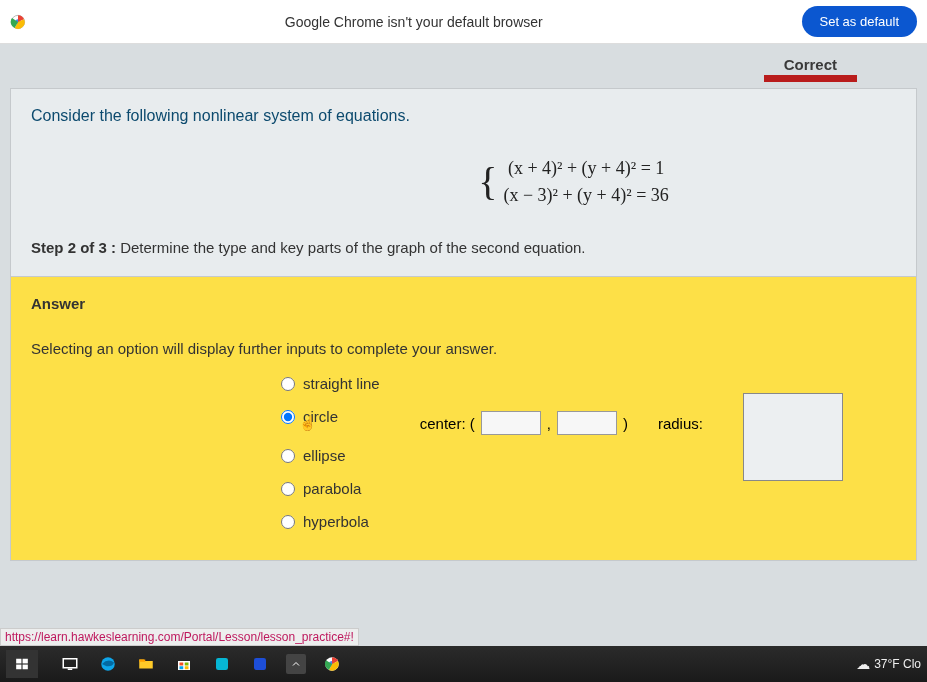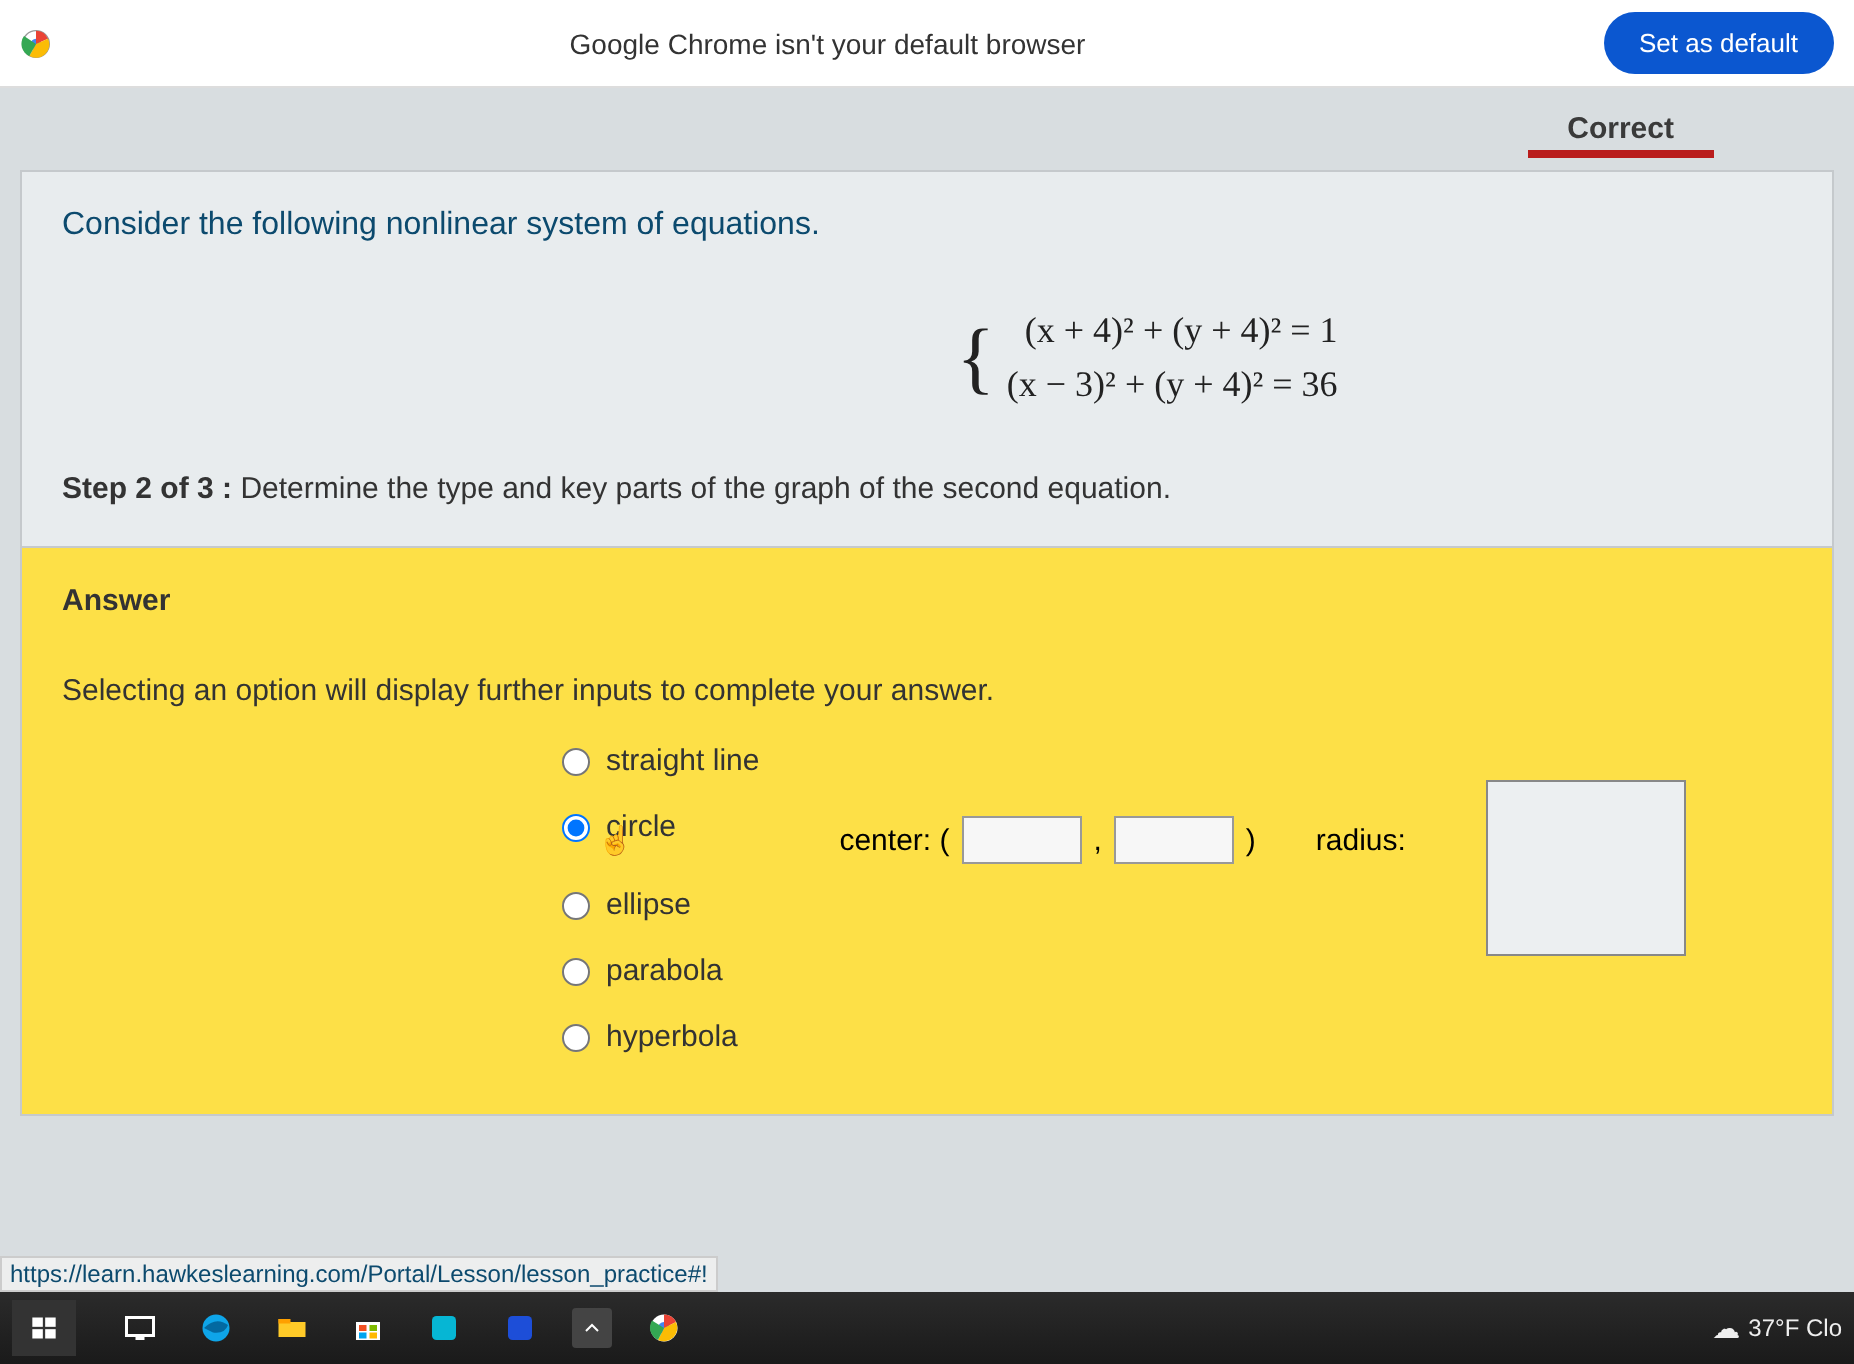--- a/index.html
+++ b/index.html
@@ -47,21 +47,21 @@
     .correct-bar {
       display: flex;
       justify-content: flex-end;
       padding: 4px 60px 4px 0;
       margin-top: 6px;
     }
     .correct-text {
       font-weight: 600;
       color: #3a3a3a;
       font-size: 15px;
-      border-bottom: 4px solid #b91c1c;
+      border-bottom: 7px solid #b91c1c;
       padding: 2px 20px;
     }
     .question-block {
       background: #e8ecee;
       border: 1px solid #c5c9cc;
       padding: 18px 20px 20px 20px;
       margin-top: 2px;
     }
     .question-prompt {
       color: #0c4a6e;
@@ -77,21 +77,21 @@
       display: flex;
       align-items: center;
       justify-content: center;
     }
     .brace {
       font-size: 40px;
       line-height: 40px;
       margin-right: 6px;
     }
     .eq-lines {
-      text-align: right;
+      text-align: center;
       line-height: 1.5;
     }
     .step-line {
       color: #333;
       font-size: 15px;
       margin-top: 22px;
     }
     .step-line b {
       font-weight: 600;
     }
@@ -160,21 +160,21 @@
       font-size: 14px;
       margin-left: 18px;
       margin-top: -10px;
       color: #444;
     }
     .url-hint {
       position: absolute;
       bottom: 36px;
       left: 0;
       font-size: 12px;
-      color: #0c4a6e;
+      color: #be185d;
       background: rgba(240,240,240,0.9);
       padding: 1px 4px;
       border: 1px solid #ccc;
       text-align: center;
     }
     .taskbar {
       position: absolute;
       bottom: 0;
       left: 0;
       right: 0;

